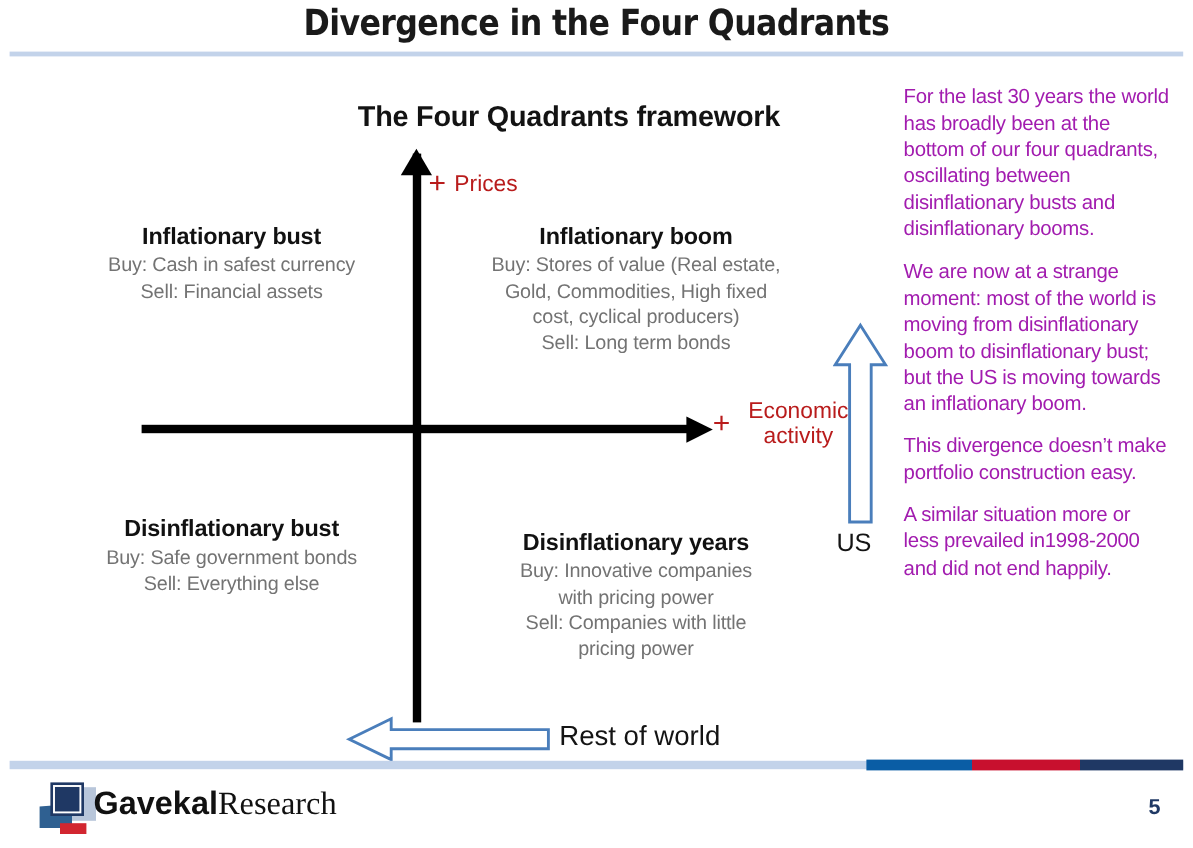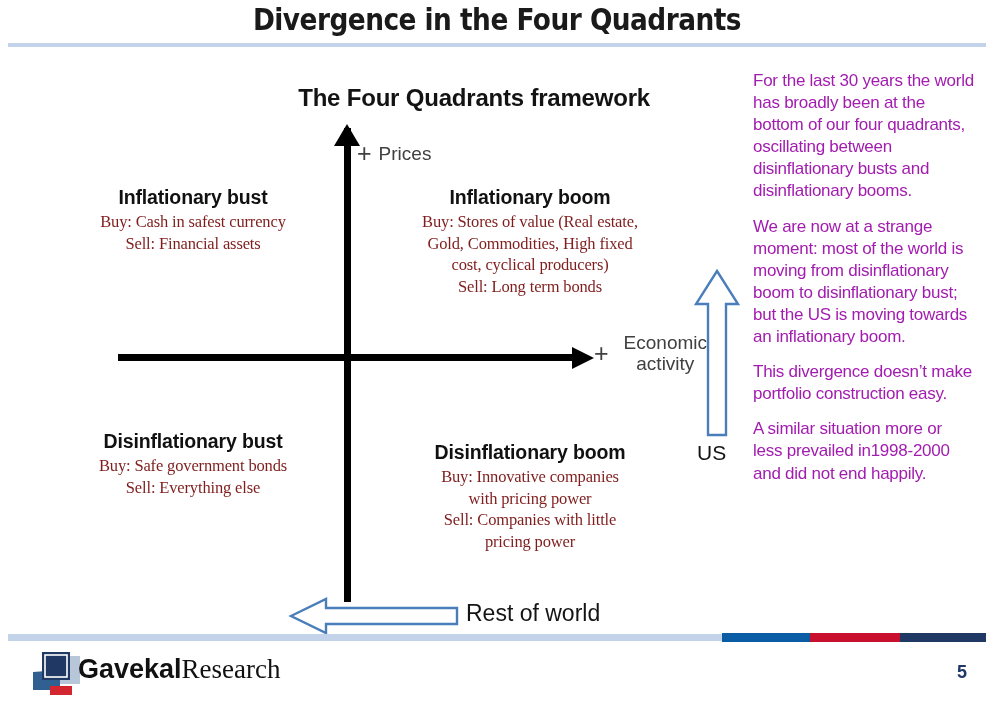--- a/index.html
+++ b/index.html
@@ -93,21 +93,21 @@
     height: 0;
     border-top: 11px solid transparent;
     border-bottom: 11px solid transparent;
     border-left: 22px solid #000000;
   }
 
   .axis-label {
     position: absolute;
     font-family: "Liberation Sans", sans-serif;
     font-size: 19px;
-    color: #404040;
+    color: #b91c1c;
     white-space: nowrap;
   }
   .axis-label .plus {
     font-size: 25px;
     vertical-align: -2px;
     margin-right: 7px;
   }
   .label-prices {
     left: 357px;
     top: 139px;
@@ -134,23 +134,23 @@
   .quad h3 {
     margin: 0 0 1px 0;
     font-family: "Liberation Sans", sans-serif;
     font-weight: bold;
     font-size: 19.5px;
     color: #111111;
     letter-spacing: -0.15px;
   }
   .quad p {
     margin: 0;
-    font-family: Liberation Serif, serif;
+    font-family: Liberation Sans, sans-serif;
     font-size: 16.5px;
-    color: #7f1d1d;
+    color: #737373;
     letter-spacing: -0.15px;
   }
   .quad-tl { left: 58px;  top: 185px; width: 270px; }
   .quad-tr { left: 380px; top: 185px; width: 300px; }
   .quad-bl { left: 58px;  top: 429px; width: 270px; }
   .quad-br { left: 380px; top: 440px; width: 300px; }
 
   
   .arrow-us {
     position: absolute;
@@ -317,21 +317,21 @@
     <p>Sell: Long term bonds</p>
   </div>
 
   <div class="quad quad-bl">
     <h3>Disinflationary bust</h3>
     <p>Buy: Safe government bonds</p>
     <p>Sell: Everything else</p>
   </div>
 
   <div class="quad quad-br">
-    <h3>Disinflationary boom</h3>
+    <h3>Disinflationary years</h3>
     <p>Buy: Innovative companies</p>
     <p>with pricing power</p>
     <p>Sell: Companies with little</p>
     <p>pricing power</p>
   </div>
 
   <div class="arrow-us">
     <svg viewBox="0 0 46 170" width="46" height="170">
       <polygon points="23,3 44,36 32,36 32,167 14,167 14,36 2,36" fill="#ffffff" stroke="#4a7ebb" stroke-width="2.4" stroke-linejoin="miter"></polygon>
     </svg>

